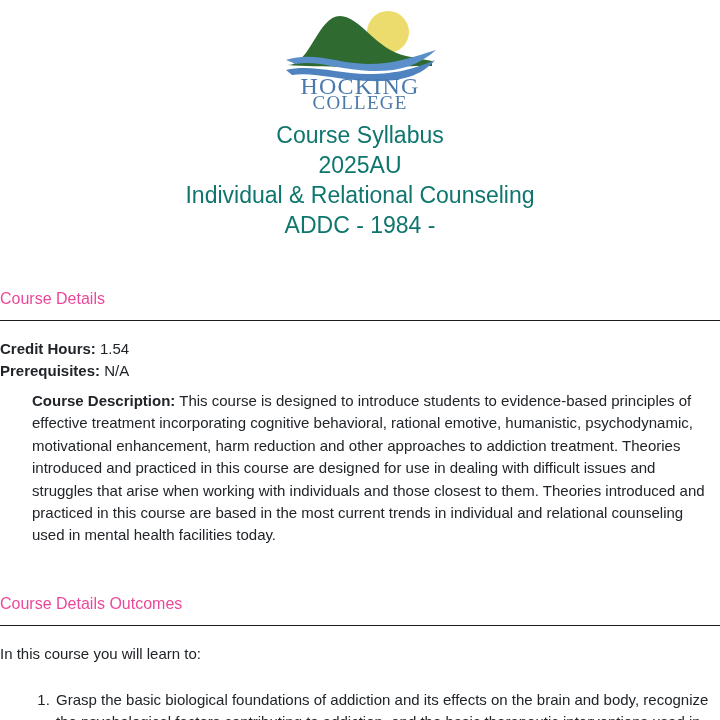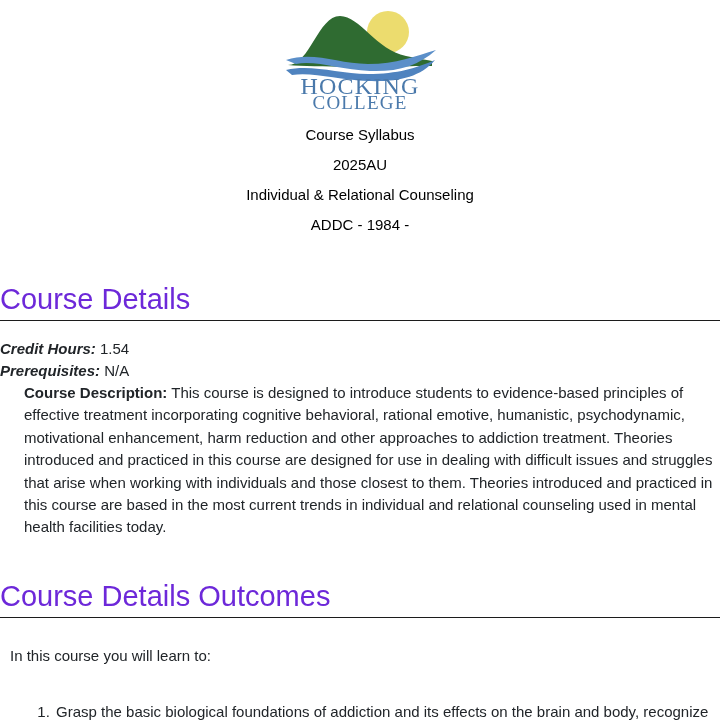--- a/index.html
+++ b/index.html
@@ -37,78 +37,77 @@
   .logo-wordmark {
     font-family: "Liberation Serif", serif;
     fill: #4a79ab;
     letter-spacing: 1.2px;
   }
 
   .header-lines {
     margin-top: 10px;
   }
   .header-line {
-    font-size: 15px;
+    font-size: 23px;
     line-height: 30px;
-    color: #000000;
+    color: #0f766e;
     font-weight: 400;
     white-space: nowrap;
   }
 
   
   .section {
     padding: 0;
   }
   .section-title {
-    font-size: 29px;
+    font-size: 16px;
     line-height: 30px;
     font-weight: 400;
-    color: #6d28d9;
+    color: #ec4899;
     margin: 0;
     padding-bottom: 6px;
     border-bottom: 1px solid #1c1c1c;
   }
   .details-section { margin-top: 44px; }
   .outcomes-section { margin-top: 42px; }
 
   
   .meta-list {
     margin: 0;
     padding-top: 17px;
   }
   .meta-row {
     font-size: 15px;
     line-height: 22px;
     color: #212529;
   }
   .meta-label {
     font-weight: 700;
-    font-style: italic;
   }
   .meta-value {
     font-weight: 400;
   }
 
   .desc {
     font-size: 15px;
     line-height: 22.4px;
     color: #212529;
-    margin: 0;
+    margin: 8px;
     text-align: left;
     padding-left: 24px;
   }
   .desc-label {
     font-weight: 700;
   }
 
   .intro {
     font-size: 15px;
     line-height: 22px;
     color: #212529;
-    margin: 10px;
+    margin: 0;
     padding-top: 17px;
   }
 
   ol.outcomes {
     margin: 0;
     padding-left: 54px;
     padding-top: 24px;
     list-style-position: outside;
   }
   ol.outcomes > li {

